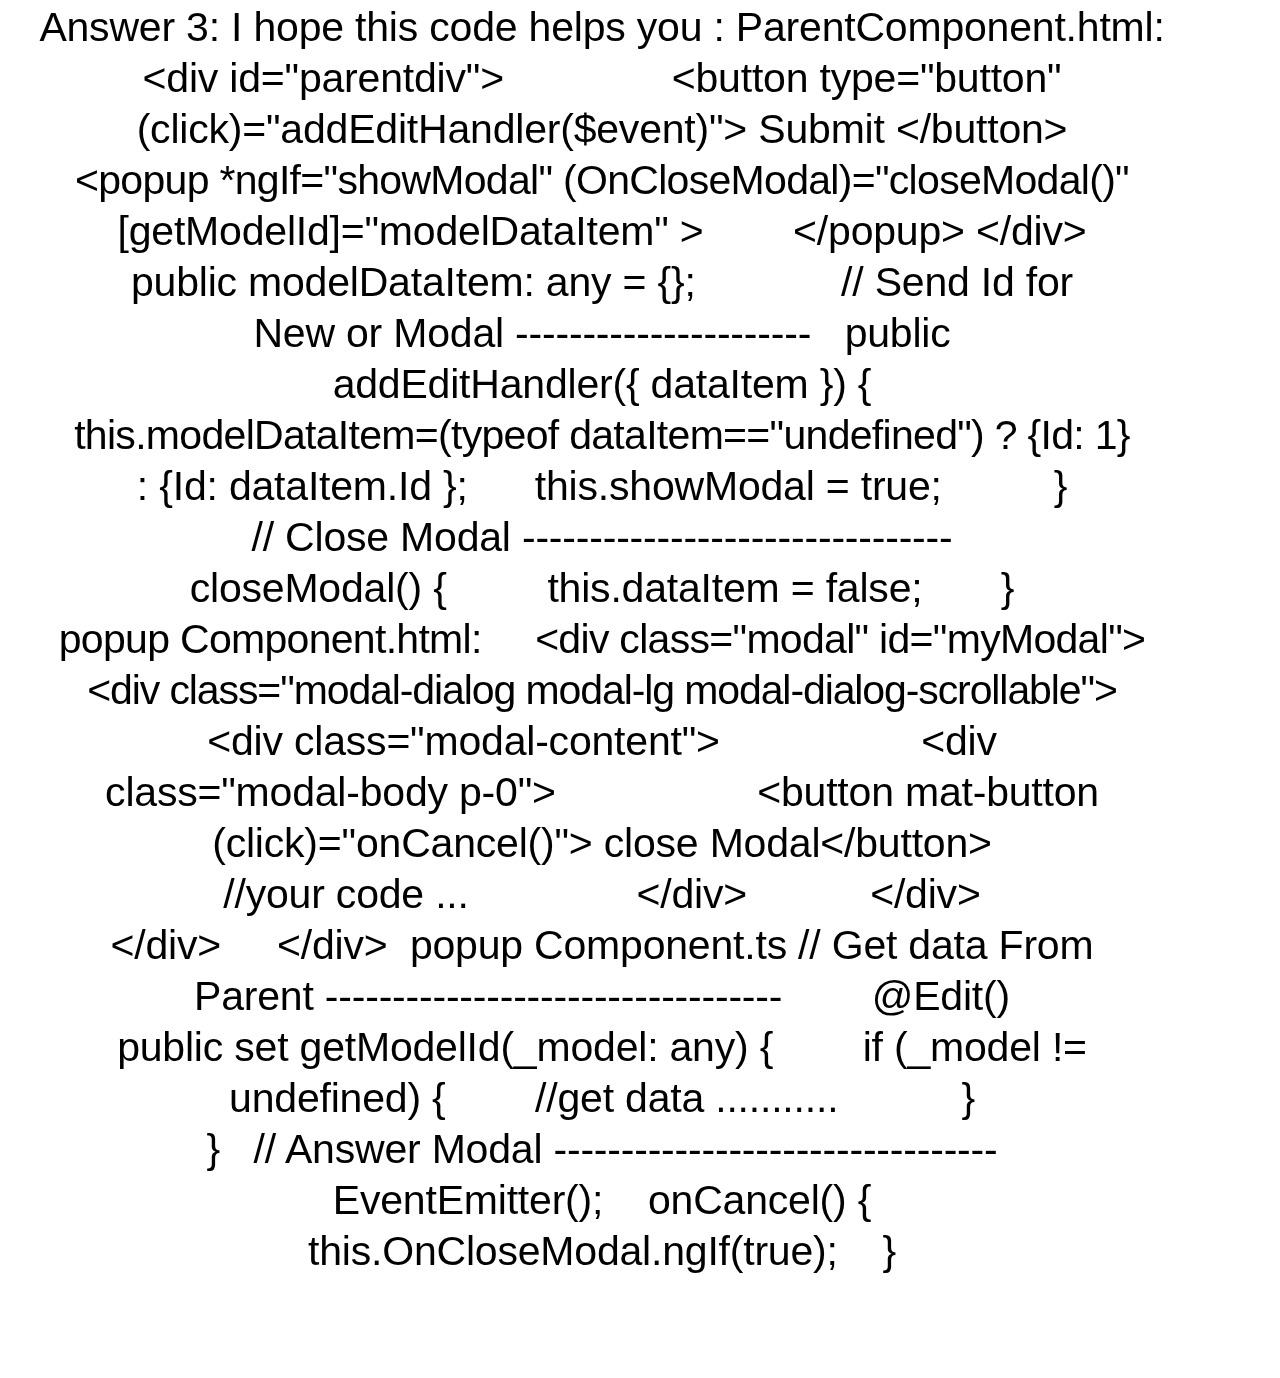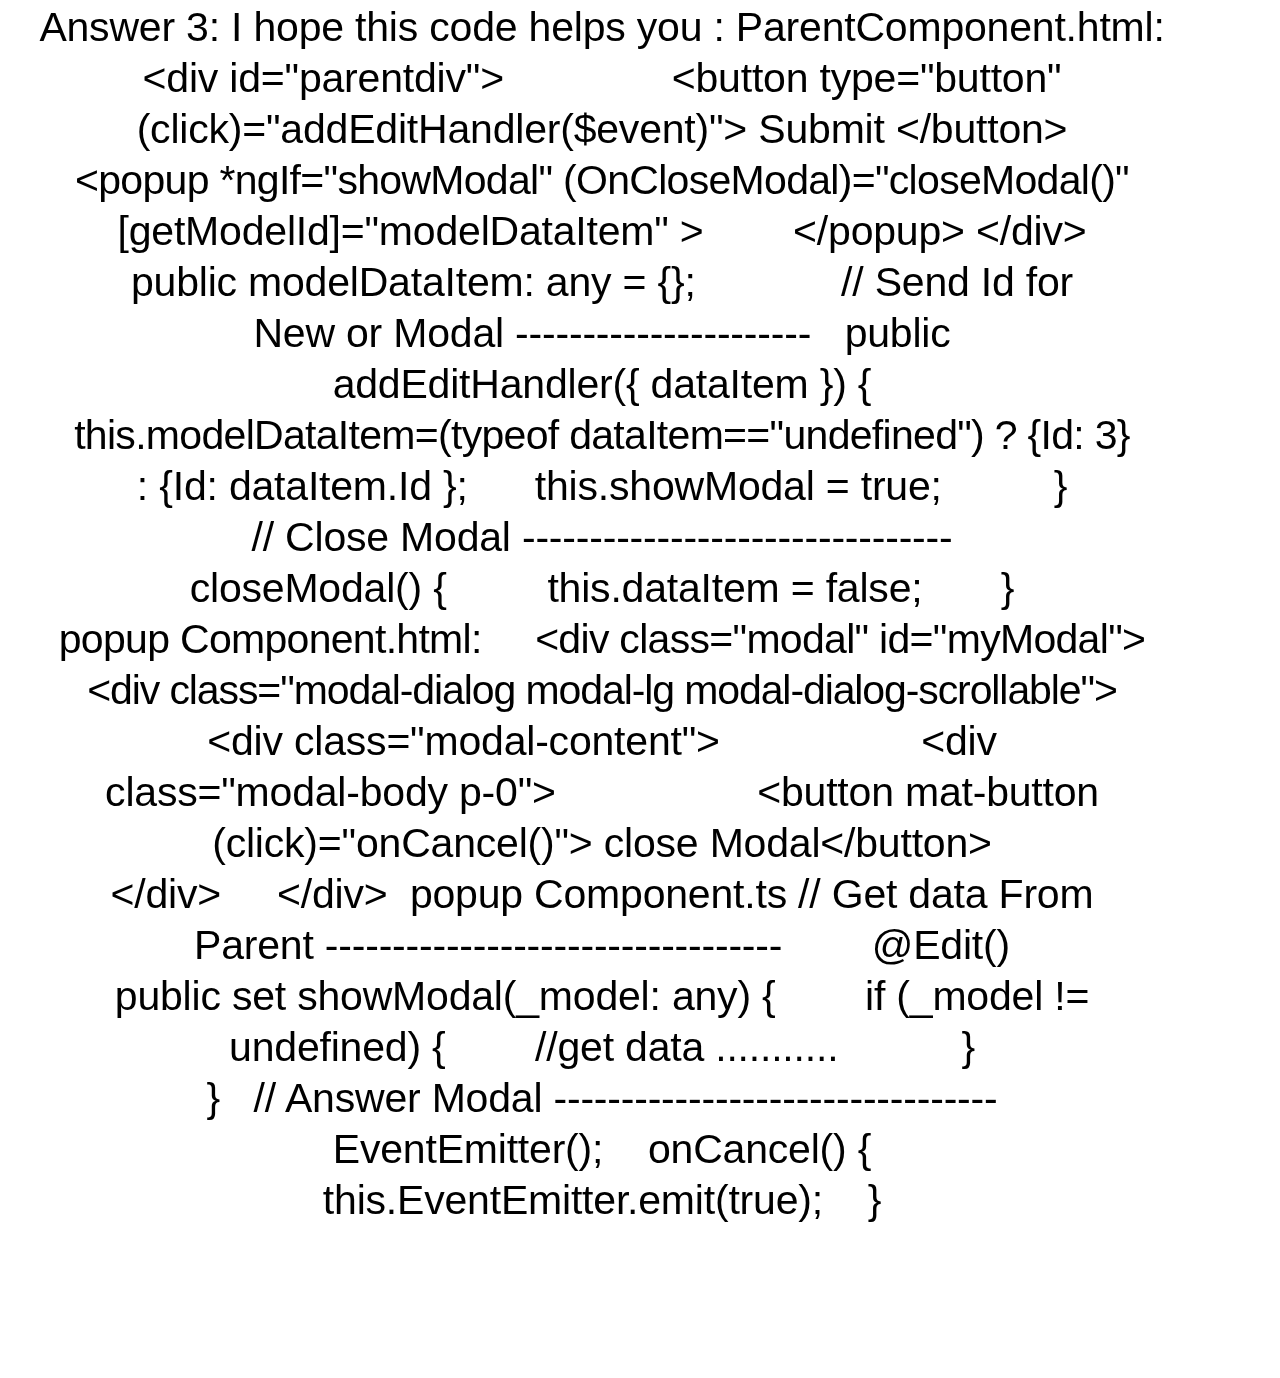--- a/index.html
+++ b/index.html
@@ -53,31 +53,32 @@
   <div id="snippet-body">
 
     <div class="code-line">Answer 3: I hope this code helps you : ParentComponent.html:</div>
     <div class="code-line">&lt;div id="parentdiv"&gt;               &lt;button type="button"</div>
     <div class="code-line">(click)="addEditHandler($event)"&gt; Submit &lt;/button&gt;</div>
     <div class="code-line tight">&lt;popup *ngIf="showModal" (OnCloseModal)="closeModal()"</div>
     <div class="code-line">[getModelId]="modelDataItem" &gt;        &lt;/popup&gt; &lt;/div&gt;</div>
     <div class="code-line">public modelDataItem: any = {};             // Send Id for</div>
     <div class="code-line">New or Modal ----------------------   public</div>
     <div class="code-line">addEditHandler({ dataItem }) {</div>
-    <div class="code-line tight">this.modelDataItem=(typeof dataItem=="undefined") ? {Id: 3}</div>
+    <div class="code-line tight">this.modelDataItem=(typeof dataItem=="undefined") ? {Id: 1}</div>
     <div class="code-line">: {Id: dataItem.Id };      this.showModal = true;          }</div>
     <div class="code-line">// Close Modal --------------------------------</div>
     <div class="code-line">closeModal() {         this.dataItem = false;       }</div>
     <div class="code-line tight">popup Component.html:     &lt;div class="modal" id="myModal"&gt;</div>
     <div class="code-line tighter">&lt;div class="modal-dialog modal-lg modal-dialog-scrollable"&gt;</div>
     <div class="code-line">&lt;div class="modal-content"&gt;                  &lt;div</div>
     <div class="code-line">class="modal-body p-0"&gt;                  &lt;button mat-button</div>
     <div class="code-line">(click)="onCancel()"&gt; close Modal&lt;/button&gt;</div>
+    <div class="code-line">//your code ...               &lt;/div&gt;           &lt;/div&gt;</div>
     <div class="code-line">&lt;/div&gt;     &lt;/div&gt;  popup Component.ts // Get data From</div>
     <div class="code-line">Parent ----------------------------------        @Edit()</div>
-    <div class="code-line">public set showModal(_model: any) {        if (_model !=</div>
+    <div class="code-line">public set getModelId(_model: any) {        if (_model !=</div>
     <div class="code-line">undefined) {        //get data ...........           }</div>
     <div class="code-line">}   // Answer Modal ---------------------------------</div>
     <div class="code-line">EventEmitter();    onCancel() {</div>
-    <div class="code-line">this.EventEmitter.emit(true);    }</div>
+    <div class="code-line">this.OnCloseModal.ngIf(true);    }</div>
 
   </div>
 </div>
 
 </body></html>

